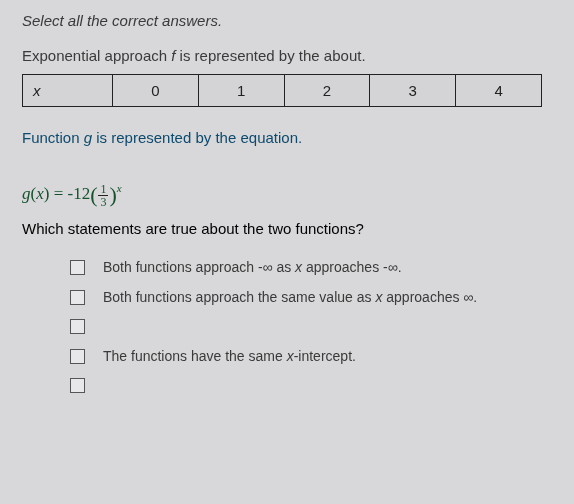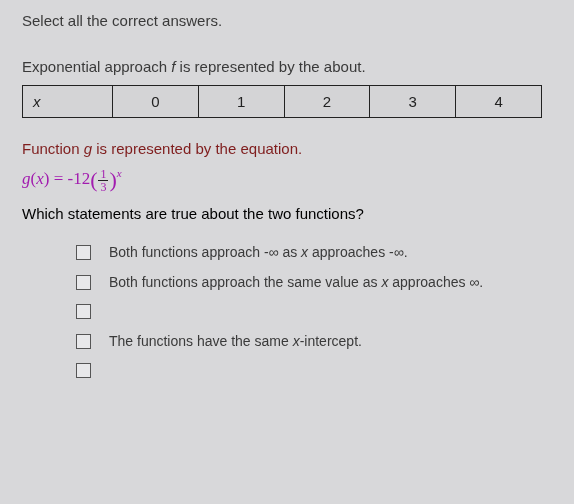--- a/index.html
+++ b/index.html
@@ -11,22 +11,23 @@
       width: 574px;
       height: 504px;
       background: #d8d8da;
       font-family: Arial, Helvetica, sans-serif;
       color: #2a2a2a;
       padding: 12px 22px;
       font-size: 15px;
       overflow: hidden;
     }
     .instruction {
-      margin-bottom: 29px;
+      margin-bottom: 18px;
       color: #3a3a3a;
+      font-style: italic;
     }
     .description {
       margin-bottom: 10px;
       color: #3a3a3a;
     }
     table {
       border-collapse: collapse;
       width: 520px;
       margin-bottom: 22px;
       background: #d4d4d6;
@@ -38,29 +39,29 @@
       color: #222;
       font-size: 15px;
     }
     td.row-header {
       text-align: left;
       padding-left: 10px;
       width: 90px;
       font-style: italic;
     }
     .func-desc {
-      margin-bottom: 10px;
-      color: #7f1d1d;
+      color: #0c4a6e;
     }
     .equation {
       font-family: "Times New Roman", serif;
       font-size: 17px;
       margin-bottom: 12px;
-      color: #a21caf;
+      color: #14532d;
       font-style: italic;
+      margin-top: 36px;
     }
     .equation .frac {
       display: inline-block;
       vertical-align: middle;
       text-align: center;
       font-size: 12px;
       line-height: 1;
       font-style: italic;
       margin: 0 1px;
     }
@@ -87,21 +88,20 @@
       margin-bottom: 22px;
       color: #000000;
     }
     .options {
       padding-left: 48px;
     }
     .option-row {
       display: flex;
       align-items: center;
       margin-bottom: 14px;
-      margin-left: 6px;
     }
     .checkbox {
       width: 15px;
       height: 15px;
       border: 1.5px solid #555;
       background: #e8e8ea;
       margin-right: 18px;
       flex-shrink: 0;
     }
     .option-text {

